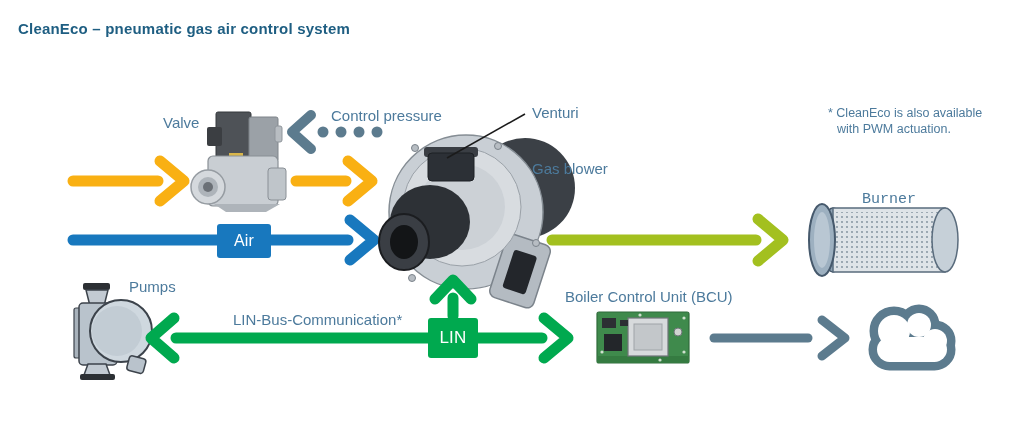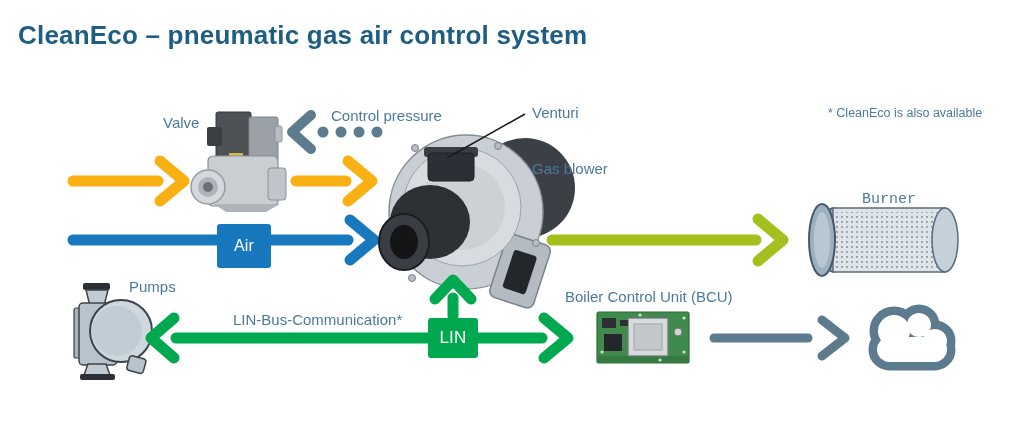--- a/index.html
+++ b/index.html
@@ -11,36 +11,36 @@
     --lin:#00a94f;
     --mix:#a3c01f;
   }
   html,body{margin:0;padding:0;background:#ffffff;}
   .canvas{
     position:relative;width:1024px;height:444px;background:#ffffff;overflow:hidden;
     font-family:"Liberation Sans", sans-serif;
   }
   .title{
     position:absolute;left:18px;top:20px;margin:0;
-    font-size:26px;font-weight:bold;color:var(--title-blue);letter-spacing:.2px;
+    font-size:15px;font-weight:bold;color:var(--title-blue);letter-spacing:.2px;
   }
   .label{
     position:absolute;font-size:15px;color:var(--label-blue);white-space:nowrap;
   }
   .footnote{
     position:absolute;left:828px;top:105px;font-size:12.5px;line-height:16px;
     color:var(--label-blue);white-space:nowrap;
   }
   .footnote .fn2{display:block;padding-left:9px;}
   .flow-box{
     position:absolute;display:flex;align-items:center;justify-content:center;
     color:#ffffff;border-radius:3px;font-size:16px;letter-spacing:.2px;white-space:nowrap;
   }
   .gas-box{left:97px;top:162px;width:56px;height:39px;background:var(--gas);}
-  .air-box{left:217px;top:224px;width:54px;height:44px;background:var(--air);}
+  .air-box{left:217px;top:224px;width:54px;height:34px;background:var(--air);}
   .mix-box{left:601px;top:222px;width:140px;height:36px;background:var(--mix);font-size:15.5px;}
   .lin-box{left:428px;top:318px;width:50px;height:40px;background:var(--lin);font-size:17px;}
   svg{position:absolute;left:0;top:0;}
 </style>
 </head>
 <body>
 
 <div class="canvas">
 
   <h1 class="title">CleanEco – pneumatic gas air control system</h1>
@@ -190,18 +190,19 @@
   <div class="label" style="left:331px;top:107px;">Control pressure</div>
   <div class="label" style="left:532px;top:104px;">Venturi</div>
   <div class="label" style="left:532px;top:160px;text-align:center;">Gas blower</div>
   <div class="label" style="left:862px;top:191px;font-family:Liberation Mono, monospace;">Burner</div>
   <div class="label" style="left:121px;top:278px;margin-left:8px;">Pumps</div>
   <div class="label" style="left:233px;top:311px;">LIN-Bus-Communication*</div>
   <div class="label" style="left:565px;top:288px;">Boiler Control Unit (BCU)</div>
 
   <div class="footnote">
     <span>* CleanEco is also available</span>
+    <span class="fn2">with PWM actuation.</span>
   </div>
 
   <div class="flow-box air-box">Air</div>
   <div class="flow-box lin-box">LIN</div>
 
 </div>
 
 </body></html>

